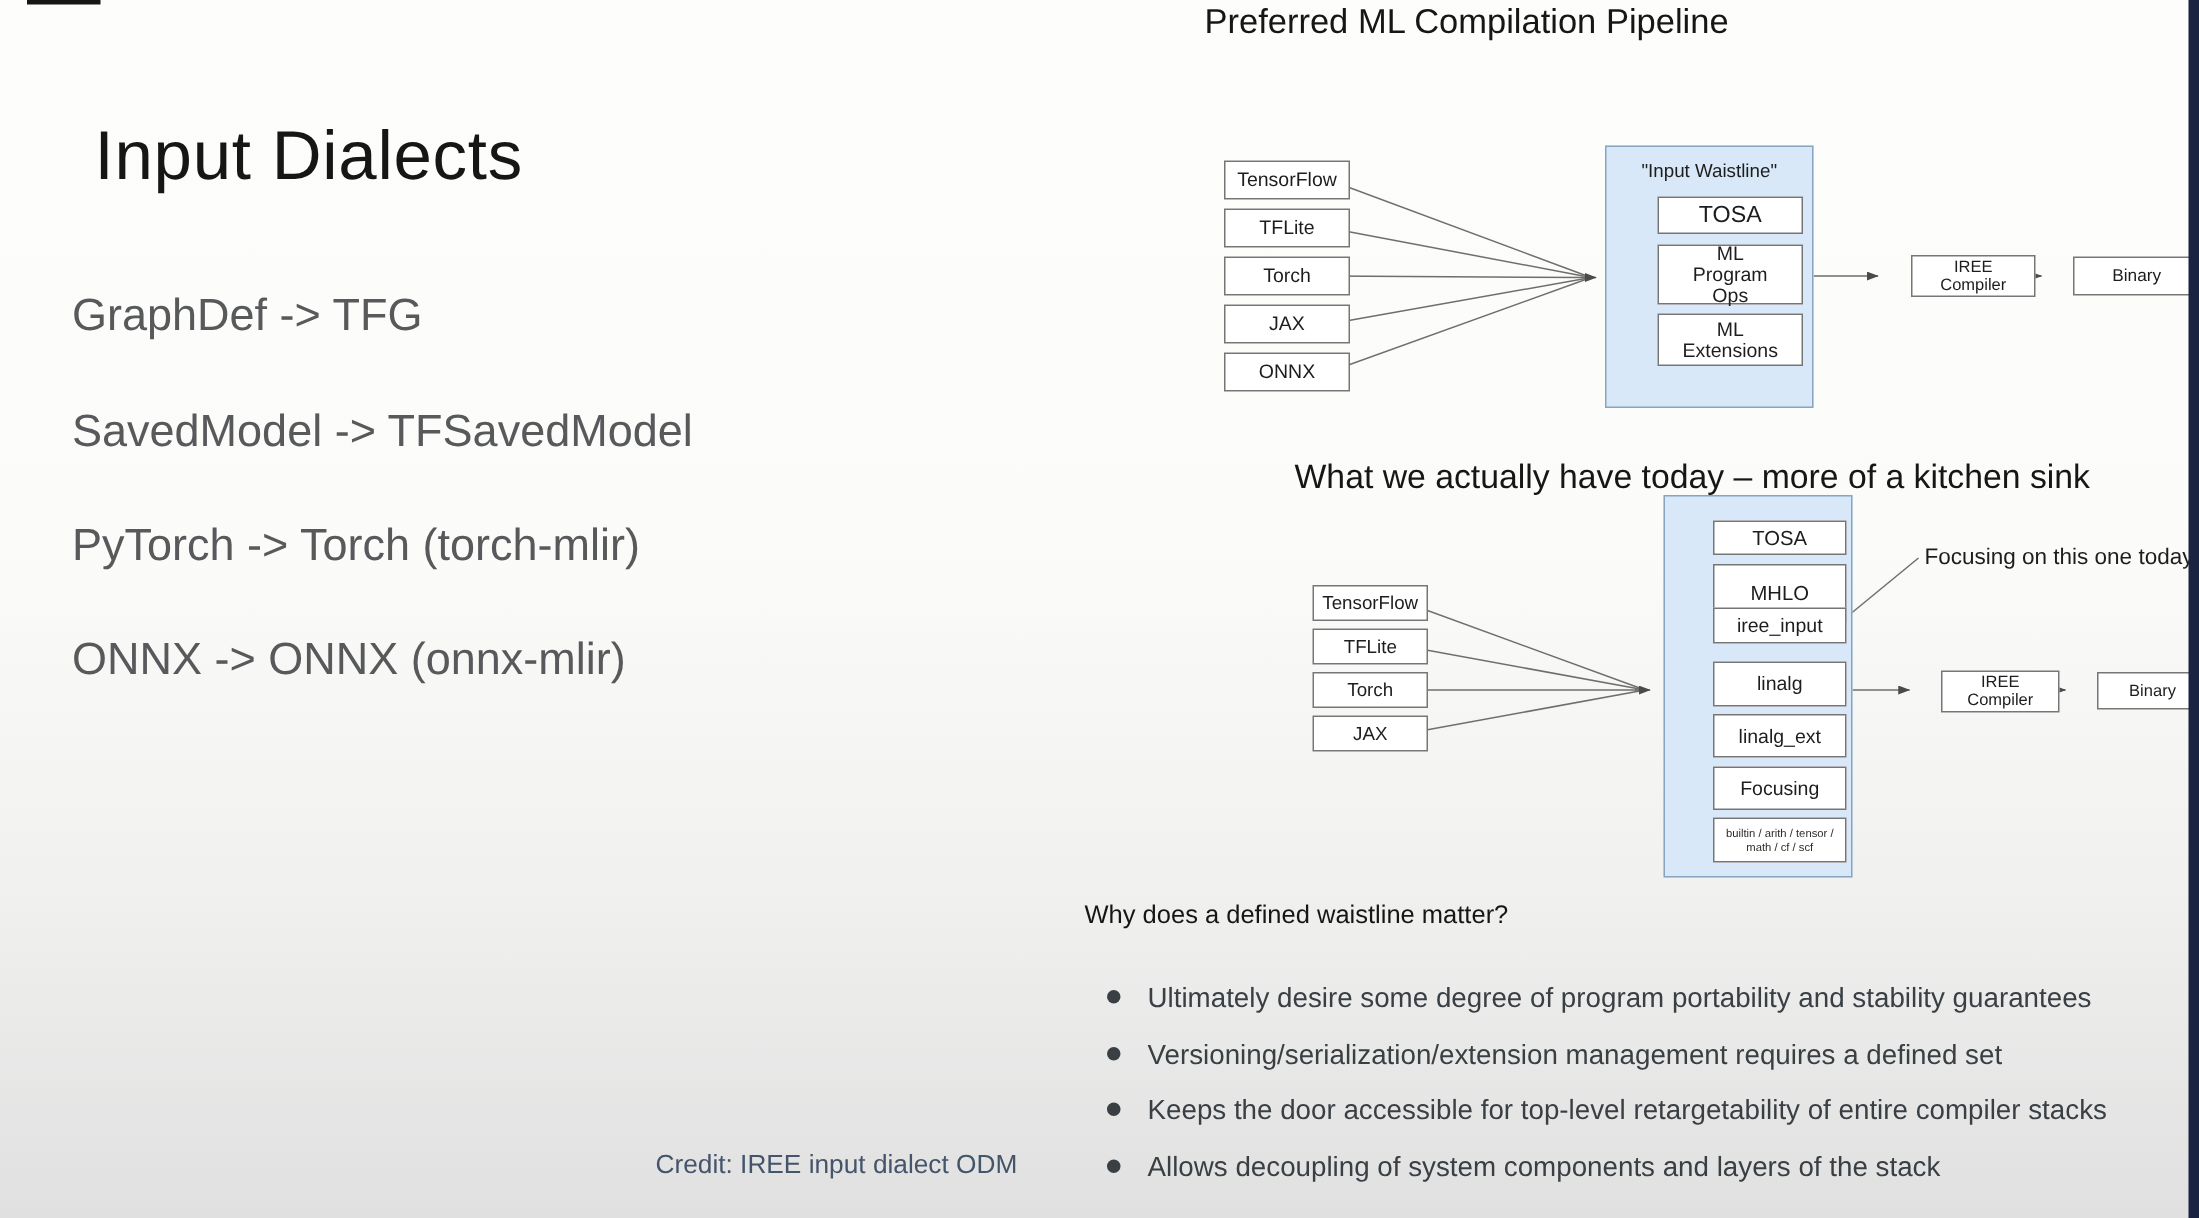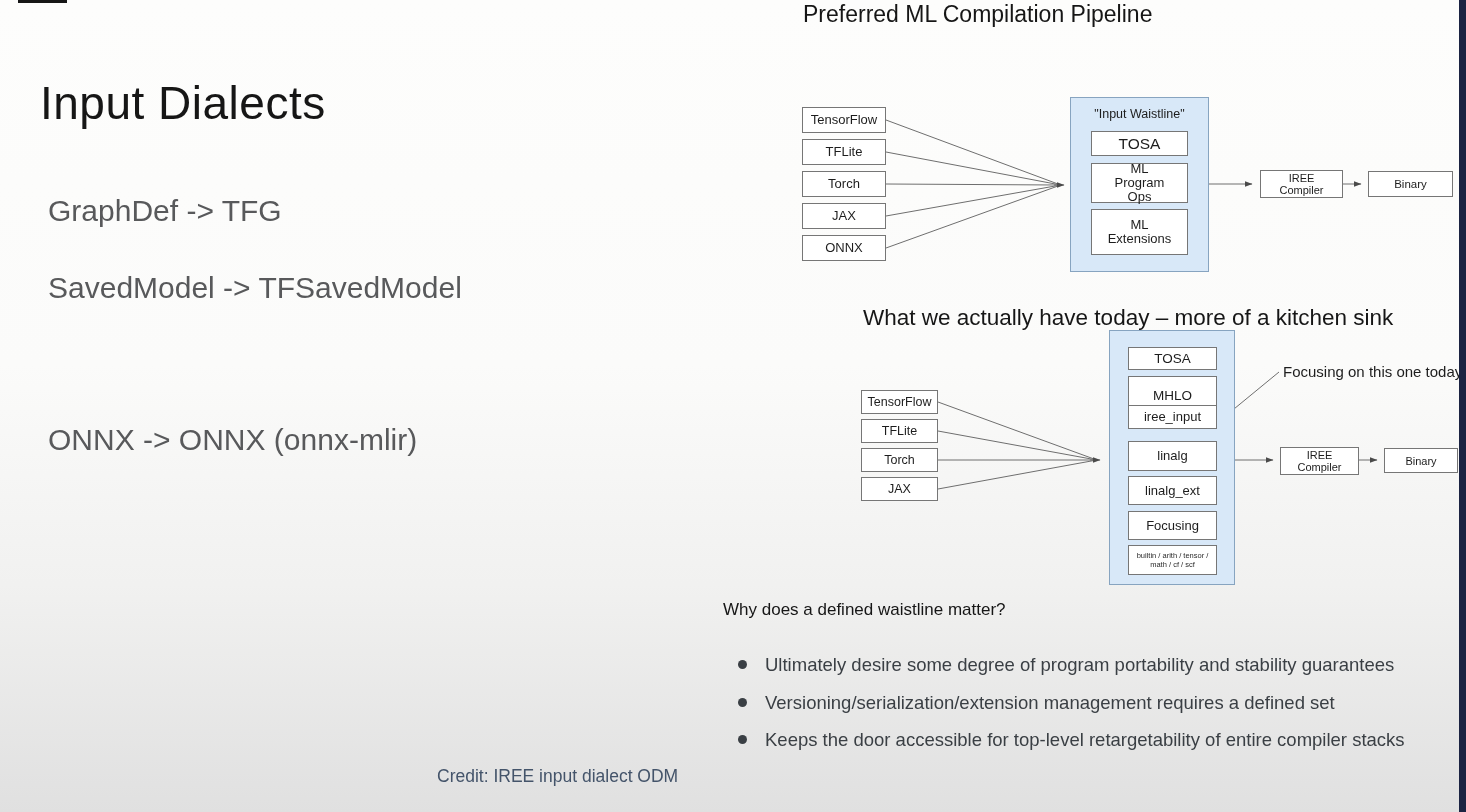--- a/index.html
+++ b/index.html
@@ -7,54 +7,54 @@
   .slide{
     position:relative;
     width:1466px;height:812px;
     overflow:hidden;
     background:linear-gradient(180deg,#fdfdfc 0%,#fbfbfa 45%,#f1f1f0 72%,#e0e0e0 100%);
   }
   .edge-strip{position:absolute;top:0;right:0;width:7px;height:812px;background:#1b2342;}
   .top-artifact{position:absolute;left:18px;top:0;width:49px;height:3px;background:#161616;}
 
   
-  .slide-title{position:absolute;left:40px;top:76px;font-size:46px;color:#161616;letter-spacing:0.5px;}
+  .slide-title{position:absolute;left:63px;top:76px;font-size:46px;color:#161616;letter-spacing:0.5px;}
   .mapping{position:absolute;left:48px;font-size:30px;color:#58595b;}
   .m0{top:194px}.m1{top:271px}.m2{top:347px}.m3{top:423px}
   .credit{position:absolute;left:437px;top:766px;font-size:17.5px;color:#44546a;}
 
   
   .d1-title{position:absolute;left:803px;top:1px;font-size:23px;color:#161616;white-space:nowrap;}
   .d2-title{position:absolute;left:863px;top:289px;font-size:22.5px;color:#161616;white-space:nowrap;margin-top:16px;}
   .why-title{position:absolute;left:723px;top:564px;font-size:17px;color:#161616;white-space:nowrap;margin-top:36px;}
 
   
   .box{
     position:absolute;background:#ffffff;border:1px solid #767676;
     display:flex;align-items:center;justify-content:center;text-align:center;
-    color:#1d1d1d;font-size:13px;line-height:14px;box-sizing:border-box;
+    color:#1d1d1d;font-size:13px;line-height:14px;box-sizing:border-box;margin-left:14px;
   }
   
   .s1{left:802px;width:84px;height:26px;}
   .s1-0{top:107px}.s1-1{top:139px}.s1-2{top:171px}.s1-3{top:203px}.s1-4{top:235px}
   
   .s2{left:861px;width:77px;height:24px;font-size:12.5px;}
   .s2-0{top:390px}.s2-1{top:419px}.s2-2{top:448px}.s2-3{top:477px}
 
   .container{
     position:absolute;background:#d8e8f8;border:1px solid #87a4c0;box-sizing:border-box;
   }
   .c1{left:1070px;top:97px;width:139px;height:175px;}
   .c2{left:1109px;top:330px;width:126px;height:255px;}
   .waist-label{position:absolute;top:9px;left:0;width:100%;text-align:center;font-size:12.5px;color:#1d1d1d;}
 
   .c1 .box{left:20px;width:97px;}
   .c1-0{top:33px;height:25px;font-size:15.5px;}
   .c1-1{top:65px;height:40px;padding:0 12px;}
-  .c1-2{top:111px;height:46px;padding:0 14px;}
+  .c1-2{top:111px;height:35px;padding:0 14px;}
 
   .c2 .box{left:18px;width:89px;}
   .c2-0{top:16px;height:23px;font-size:13.5px;}
   .c2-1{top:45px;height:39px;font-size:13.5px;}
   .c2-2{top:74px;height:24px;}
   .c2-3{top:110px;height:30px;}
   .c2-4{top:145px;height:29px;}
   .c2-5{top:180px;height:29px;}
   .c2-6{top:214px;height:30px;font-size:7.5px;line-height:9.5px;padding:2px 6px;color:#2c2c2c;}
 
@@ -79,20 +79,21 @@
 </head>
 <body>
 
 <div class="slide">
 
   <div class="top-artifact"></div>
 
   <h1 class="slide-title" style="margin:0;font-weight:normal;">Input Dialects</h1>
   <div class="mapping m0">GraphDef -&gt; TFG</div>
   <div class="mapping m1">SavedModel -&gt; TFSavedModel</div>
+  <div class="mapping m2">PyTorch -&gt; Torch (torch-mlir)</div>
   <div class="mapping m3">ONNX -&gt; ONNX (onnx-mlir)</div>
   <div class="credit">Credit: IREE input dialect ODM</div>
 
   <svg class="wires" width="1466" height="812" viewBox="0 0 1466 812">
     <defs>
       <marker id="arrow" markerWidth="9" markerHeight="8" refX="7.5" refY="3" orient="auto">
         <path d="M0,0 L8,3 L0,6 z" fill="#4a4a4a"></path>
       </marker>
     </defs>
 
@@ -158,16 +159,17 @@
   <div class="annotation">Focusing on this one today</div>
 
   <div class="box iree2">IREE Compiler</div>
   <div class="box bin2">Binary</div>
 
   <div class="why-title">Why does a defined waistline matter?</div>
   <ul class="bullets">
     <li>Ultimately desire some degree of program portability and stability guarantees</li>
     <li>Versioning/serialization/extension management requires a defined set</li>
     <li>Keeps the door accessible for top-level retargetability of entire compiler stacks</li>
+    <li>Allows decoupling of system components and layers of the stack</li>
   </ul>
 
   <div class="edge-strip"></div>
 </div>
 
 </body></html>

